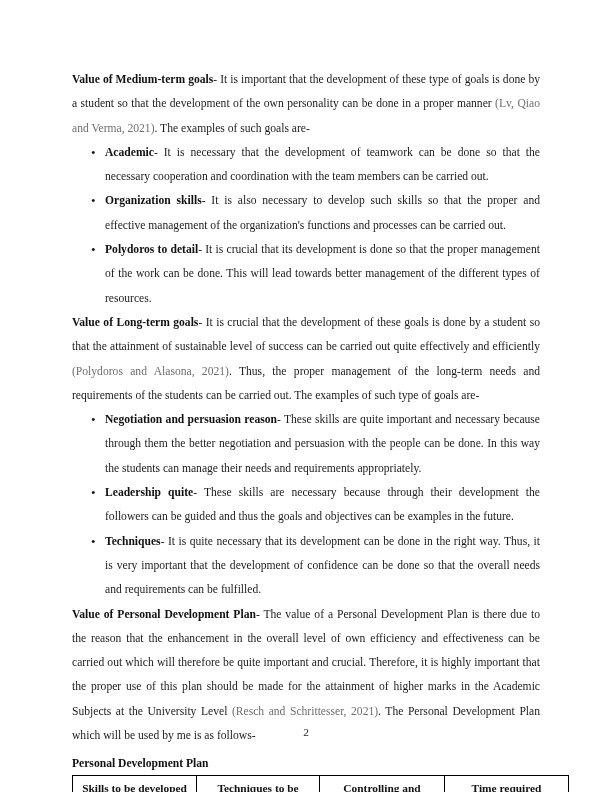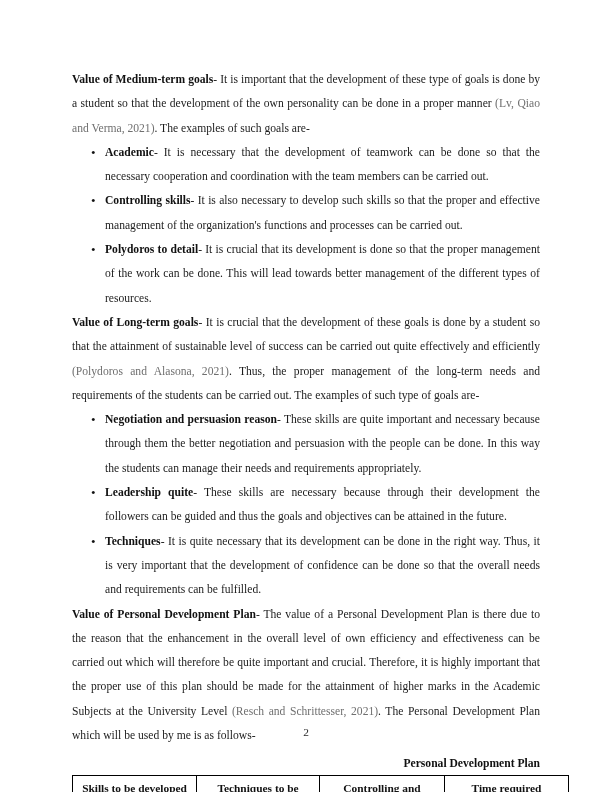--- a/index.html
+++ b/index.html
@@ -59,21 +59,21 @@
   ul.bullets li .dot {
     position: absolute;
     left: 19px;
     top: 0;
     line-height: 24.3px;
     font-size: 13px;
     color: #111;
   }
   .tbl-caption {
     margin: 6px 0 1px 0;
-    text-align: right;
+    text-align: left;
     font-weight: bold;
     font-size: 11.6px;
     line-height: 20px;
     color: #111111;
   }
   table.pdp {
     border-collapse: collapse;
     width: 468px;
     table-layout: fixed;
     margin: 0;
@@ -106,29 +106,29 @@
 </head>
 <body>
 
 <div class="page">
   <div class="content">
 
     <p class="body"><b class="lead">Value of Medium-term goals</b><span>- It is important that the development of these type of goals is done by a student so that the development of the own personality can be done in a proper manner </span><span class="cite">(Lv, Qiao and Verma, 2021)</span><span>. The examples of such goals are-</span></p>
 
     <ul class="bullets">
       <li><span class="dot">•</span><b class="lead">Academic</b><span>- It is necessary that the development of teamwork can be done so that the necessary cooperation and coordination with the team members can be carried out.</span></li>
-      <li><span class="dot">•</span><b class="lead">Controlling skills</b><span>- It is also necessary to develop such skills so that the proper and effective management of the organization's functions and processes can be carried out.</span></li>
+      <li><span class="dot">•</span><b class="lead">Organization skills</b><span>- It is also necessary to develop such skills so that the proper and effective management of the organization's functions and processes can be carried out.</span></li>
       <li><span class="dot">•</span><b class="lead">Polydoros to detail</b><span>- It is crucial that its development is done so that the proper management of the work can be done. This will lead towards better management of the different types of resources.</span></li>
     </ul>
 
     <p class="body"><b class="lead">Value of Long-term goals</b><span>- It is crucial that the development of these goals is done by a student so that the attainment of sustainable level of success can be carried out quite effectively and efficiently </span><span class="cite">(Polydoros and Alasona, 2021)</span><span>. Thus, the proper management of the long-term needs and requirements of the students can be carried out. The examples of such type of goals are-</span></p>
 
     <ul class="bullets">
       <li><span class="dot">•</span><b class="lead">Negotiation and persuasion reason</b><span>- These skills are quite important and necessary because through them the better negotiation and persuasion with the people can be done. In this way the students can manage their needs and requirements appropriately.</span></li>
-      <li><span class="dot">•</span><b class="lead">Leadership quite</b><span>- These skills are necessary because through their development the followers can be guided and thus the goals and objectives can be attained in the future.</span></li>
+      <li><span class="dot">•</span><b class="lead">Leadership quite</b><span>- These skills are necessary because through their development the followers can be guided and thus the goals and objectives can be examples in the future.</span></li>
       <li><span class="dot">•</span><b class="lead">Techniques</b><span>- It is quite necessary that its development can be done in the right way. Thus, it is very important that the development of confidence can be done so that the overall needs and requirements can be fulfilled.</span></li>
     </ul>
 
     <p class="body"><b class="lead">Value of Personal Development Plan</b><span>- The value of a Personal Development Plan is there due to the reason that the enhancement in the overall level of own efficiency and effectiveness can be carried out which will therefore be quite important and crucial. Therefore, it is highly important that the proper use of this plan should be made for the attainment of higher marks in the Academic Subjects at the University Level </span><span class="cite">(Resch and Schrittesser, 2021)</span><span>. The Personal Development Plan which will be used by me is as follows-</span></p>
 
     <div class="tbl-caption">Personal Development Plan</div>
 
     <table class="pdp">
       <tbody>
         <tr>

